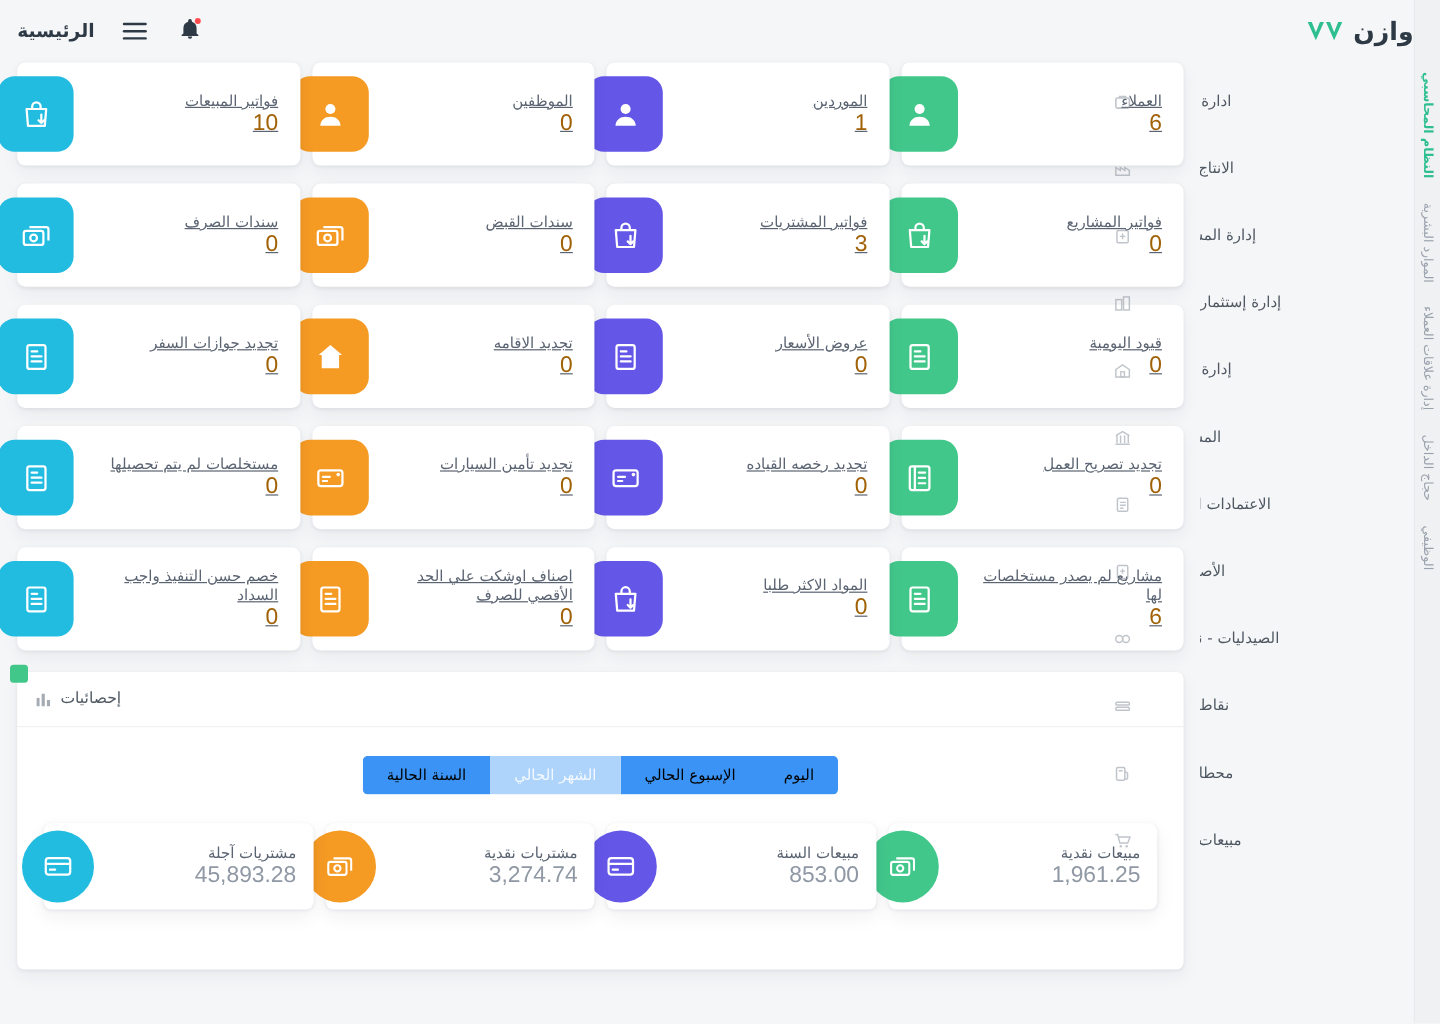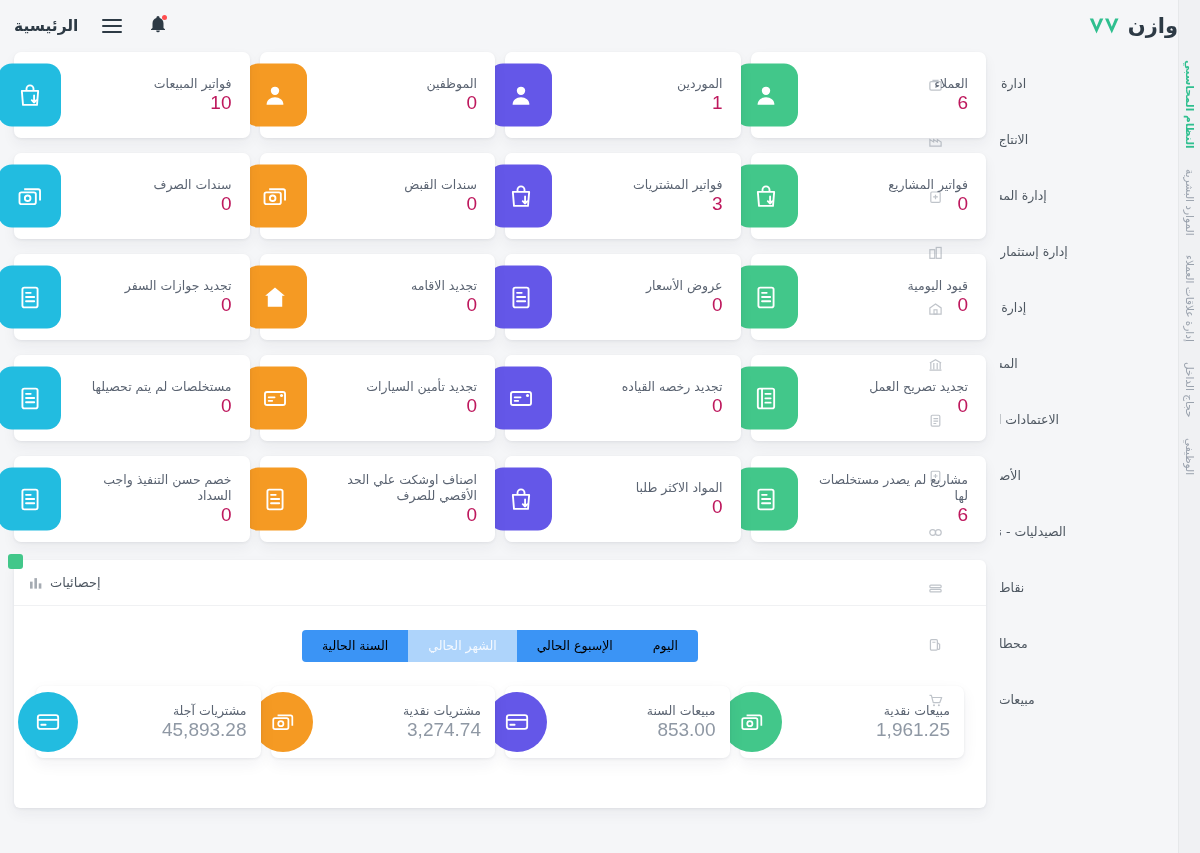--- a/index.html
+++ b/index.html
@@ -128,30 +128,31 @@
     align-items: center;
     padding: 0 16px 0 0;
     cursor: pointer;
   }
   .kcard-body {
     flex: 1;
     text-align: right;
     padding-right: 2px;
     padding-left: 62px;
     min-width: 0;
+    text-decoration: underline;
   }
   .kcard-label {
     font-size: 12.5px;
     color: #5b6472;
     line-height: 1.22;
     white-space: normal;
   }
   .kcard-value {
     font-size: 19px;
-    color: #be185d;
+    color: #a16207;
     margin-top: 2px;
     line-height: 1.1;
     font-family: "Liberation Sans", sans-serif;
   }
   .tile {
     position: absolute;
     left: -16px;
     top: 50%;
     transform: translateY(-50%);
     width: 63px; height: 63px;

